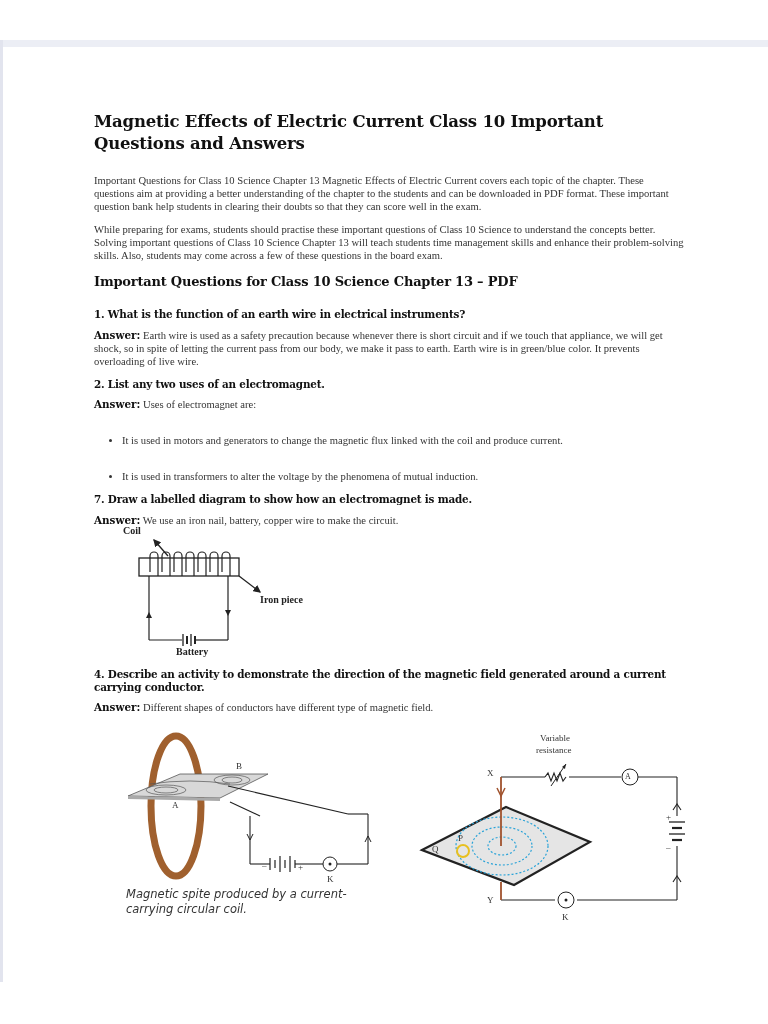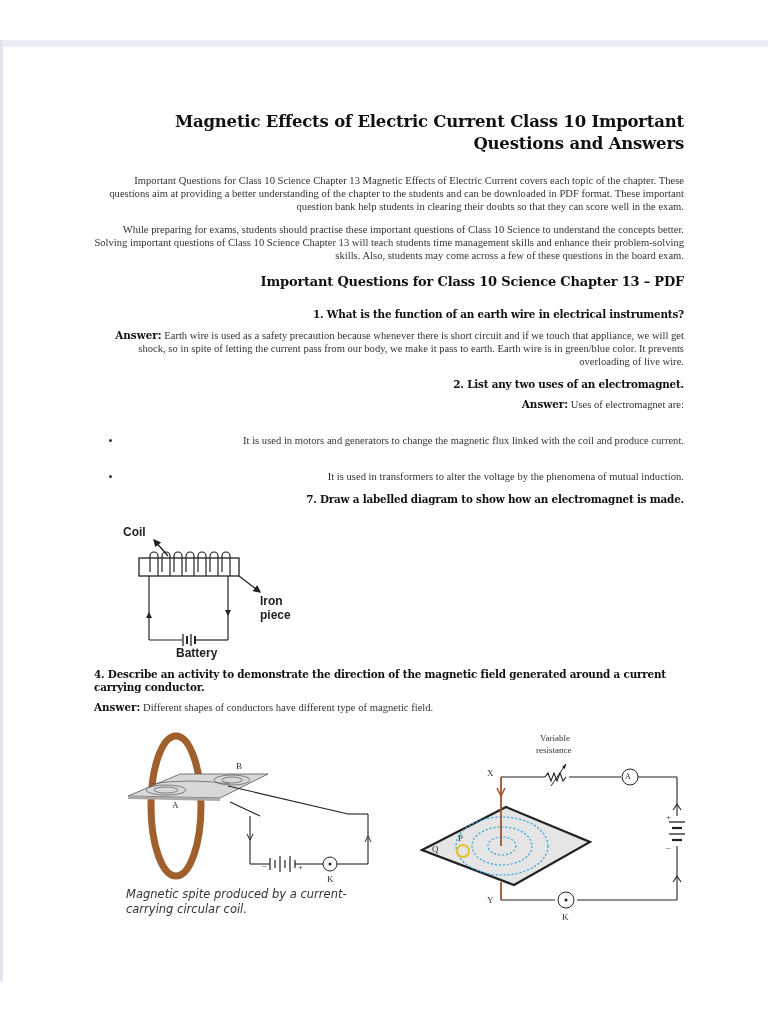--- a/index.html
+++ b/index.html
@@ -1,40 +1,40 @@
 <!DOCTYPE html>
 <html><head>
   <meta charset="utf-8">
   <style>
     * { box-sizing: border-box; margin: 0; padding: 0; }
     html, body { width: 768px; height: 1024px; background: #ffffff; overflow: hidden; }
     body { position: relative; font-family: "DejaVu Serif", "Liberation Serif", serif; color: #222; }
     .top-strip { position: absolute; left: 0; top: 40px; width: 768px; height: 7px; background: #eceef5; }
     .left-strip { position: absolute; left: 0; top: 40px; width: 3px; height: 942px; background: #e2e4ee; }
     .page { position: absolute; left: 3px; top: 47px; width: 765px; height: 935px; background: #ffffff; }
-    .content { position: absolute; left: 94px; top: 111px; width: 590px; text-align: right; }
+    .content { position: absolute; left: 94px; top: 111px; width: 590px; }
     h1 { font-family: "DejaVu Serif", serif; font-size: 16.5px; font-weight: bold; line-height: 22px; color: #111; letter-spacing: -0.2px; }
     p, li { font-family: "Liberation Serif", serif; font-size: 10.6px; line-height: 13px; color: #333; }
     .intro1 { margin-top: 19px; }
     .intro2 { margin-top: 10px; }
     h2 { font-family: "DejaVu Serif", serif; font-size: 13px; font-weight: bold; line-height: 18px; color: #111; margin-top: 11px; letter-spacing: -0.2px; }
     h3 { font-family: "DejaVu Serif", serif; font-size: 10.4px; font-weight: bold; line-height: 12.5px; color: #111; letter-spacing: -0.2px; }
     .q1 { margin-top: 17px; }
     .ans { margin-top: 8px; }
     .ans b { font-family: "DejaVu Serif", serif; font-weight: bold; color: #111; font-size: 10.4px; }
     .qn { margin-top: 10px; }
     ul { margin-top: 8px; padding-left: 28px; list-style: disc; }
     li { line-height: 13px; margin-top: 23px; }
     .diagram1 { position: absolute; left: 110px; top: 522px; width: 200px; height: 135px; }
     .diagram2 { position: absolute; left: 120px; top: 726px; width: 270px; height: 195px; }
     .diagram3 { position: absolute; left: 410px; top: 718px; width: 290px; height: 210px; }
     .q4 { position: absolute; left: 94px; top: 668px; width: 590px; }
     .cap { position: absolute; font-family: "DejaVu Sans", sans-serif; font-style: italic; font-size: 11.5px; line-height: 13px; color: #333; }
     .lbl { position: absolute; font-family: "Liberation Serif", serif; font-size: 9px; color: #333; }
-    .lblb { position: absolute; font-family: Liberation Sans, sans-serif; font-size: 12px; font-weight: bold; color: #222; }
+    .lblb { position: absolute; font-family: Liberation Serif, serif; font-size: 10px; font-weight: bold; color: #222; }
   </style>
 </head>
 <body>
 
 <div class="top-strip"></div>
 <div class="left-strip"></div>
 <div class="page"></div>
 
 <div class="content">
   <h1>Magnetic Effects of Electric Current Class 10 Important Questions and Answers</h1>
@@ -46,20 +46,21 @@
   <p class="ans"><b>Answer:</b><span> Earth wire is used as a safety precaution because whenever there is short circuit and if we touch that appliance, we will get shock, so in spite of letting the current pass from our body, we make it pass to earth. Earth wire is in green/blue color. It prevents overloading of live wire.</span></p>
 
   <h3 class="qn">2. List any two uses of an electromagnet.</h3>
   <p class="ans"><b>Answer:</b><span> Uses of electromagnet are:</span></p>
   <ul>
     <li>It is used in motors and generators to change the magnetic flux linked with the coil and produce current.</li>
     <li>It is used in transformers to alter the voltage by the phenomena of mutual induction.</li>
   </ul>
 
   <h3 class="qn">7. Draw a labelled diagram to show how an electromagnet is made.</h3>
+  <p class="ans"><b>Answer:</b><span> We use an iron nail, battery, copper wire to make the circuit.</span></p>
 </div>
 
 <div class="diagram1">
   <svg width="200" height="135" viewBox="0 0 200 135">
     <defs>
       <marker id="ah" markerWidth="6" markerHeight="6" refX="5" refY="3" orient="auto">
           <path d="M0,0 L6,3 L0,6 z" fill="#222"></path>
         </marker>
     </defs>
     <rect x="29" y="36" width="100" height="18" fill="none" stroke="#222" stroke-width="1.3"></rect>

